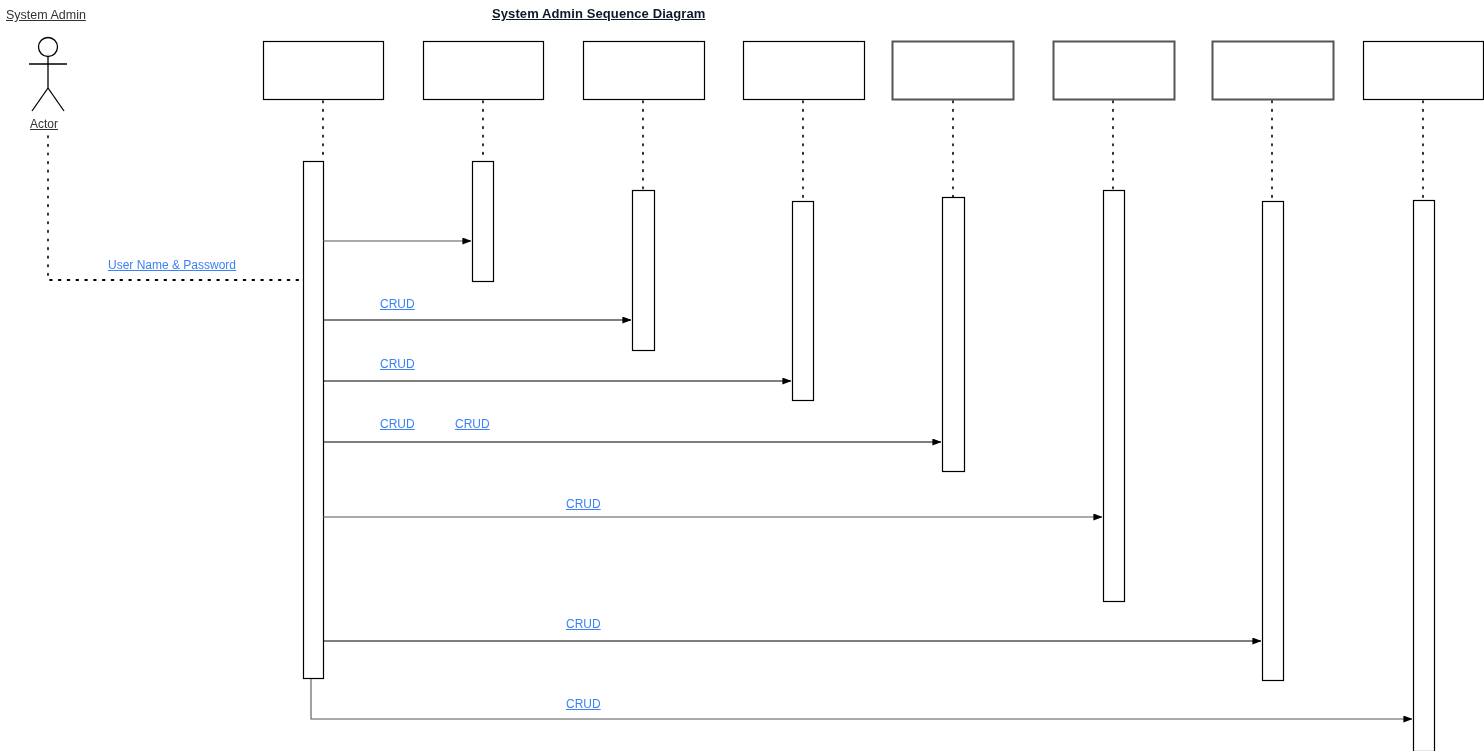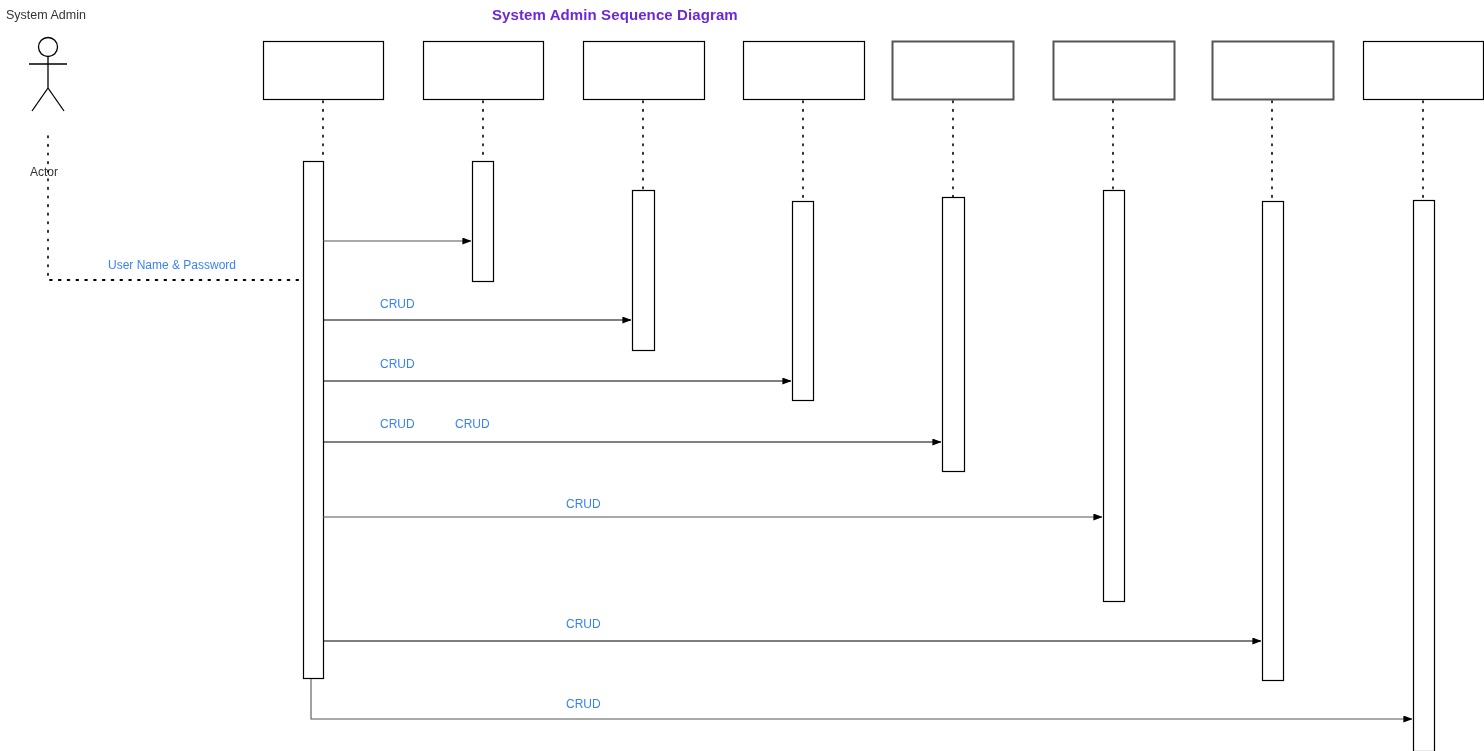--- a/index.html
+++ b/index.html
@@ -22,25 +22,26 @@
     position: absolute;
     left: 0;
     top: 0;
     width: 1484px;
     height: 751px;
   }
   .txt {
     position: absolute;
     white-space: nowrap;
     line-height: 1;
+    text-decoration: underline;
   }
   .diagram-title {
-    font-size: 15px;
+    font-size: 13px;
     font-weight: bold;
-    color: #6d28d9;
+    color: #0f172a;
     letter-spacing: 0.1px;
   }
   .swimlane-title {
     font-size: 12.5px;
     color: #333333;
   }
   .participant-label {
     font-size: 12px;
     color: #333333;
     text-align: center;
@@ -56,21 +57,21 @@
 </style>
 </head>
 <body>
 
 <div id="canvas">
 
   <div class="txt diagram-title" style="left:492px; top:7px;">System Admin Sequence Diagram</div>
 
   <div class="txt swimlane-title" style="left:6px; top:9px;">System Admin</div>
 
-  <div class="txt actor-label" style="left:30px; top:118px;margin-top:48px;">Actor</div>
+  <div class="txt actor-label" style="left:30px; top:118px;">Actor</div>
 
   <div class="txt participant-label" style="left:263px; top:64px; width:120px; text-align:center;">Login Page</div>
   <div class="txt participant-label" style="left:423px; top:64px; width:120px; text-align:center;">City</div>
   <div class="txt participant-label" style="left:583px; top:64px; width:121px; text-align:center;">Community</div>
   <div class="txt participant-label" style="left:743px; top:64px; width:121px; text-align:center;">Hospitals</div>
   <div class="txt participant-label" style="left:892px; top:64px; width:121px; text-align:center;">Houses</div>
   <div class="txt participant-label" style="left:1053px; top:64px; width:121px; text-align:center;">People</div>
   <div class="txt participant-label" style="left:1212px; top:64px; width:121px; text-align:center;">Patients / Doctors</div>
   <div class="txt participant-label" style="left:1363px; top:64px; width:121px; text-align:center;">Encounters</div>
 

